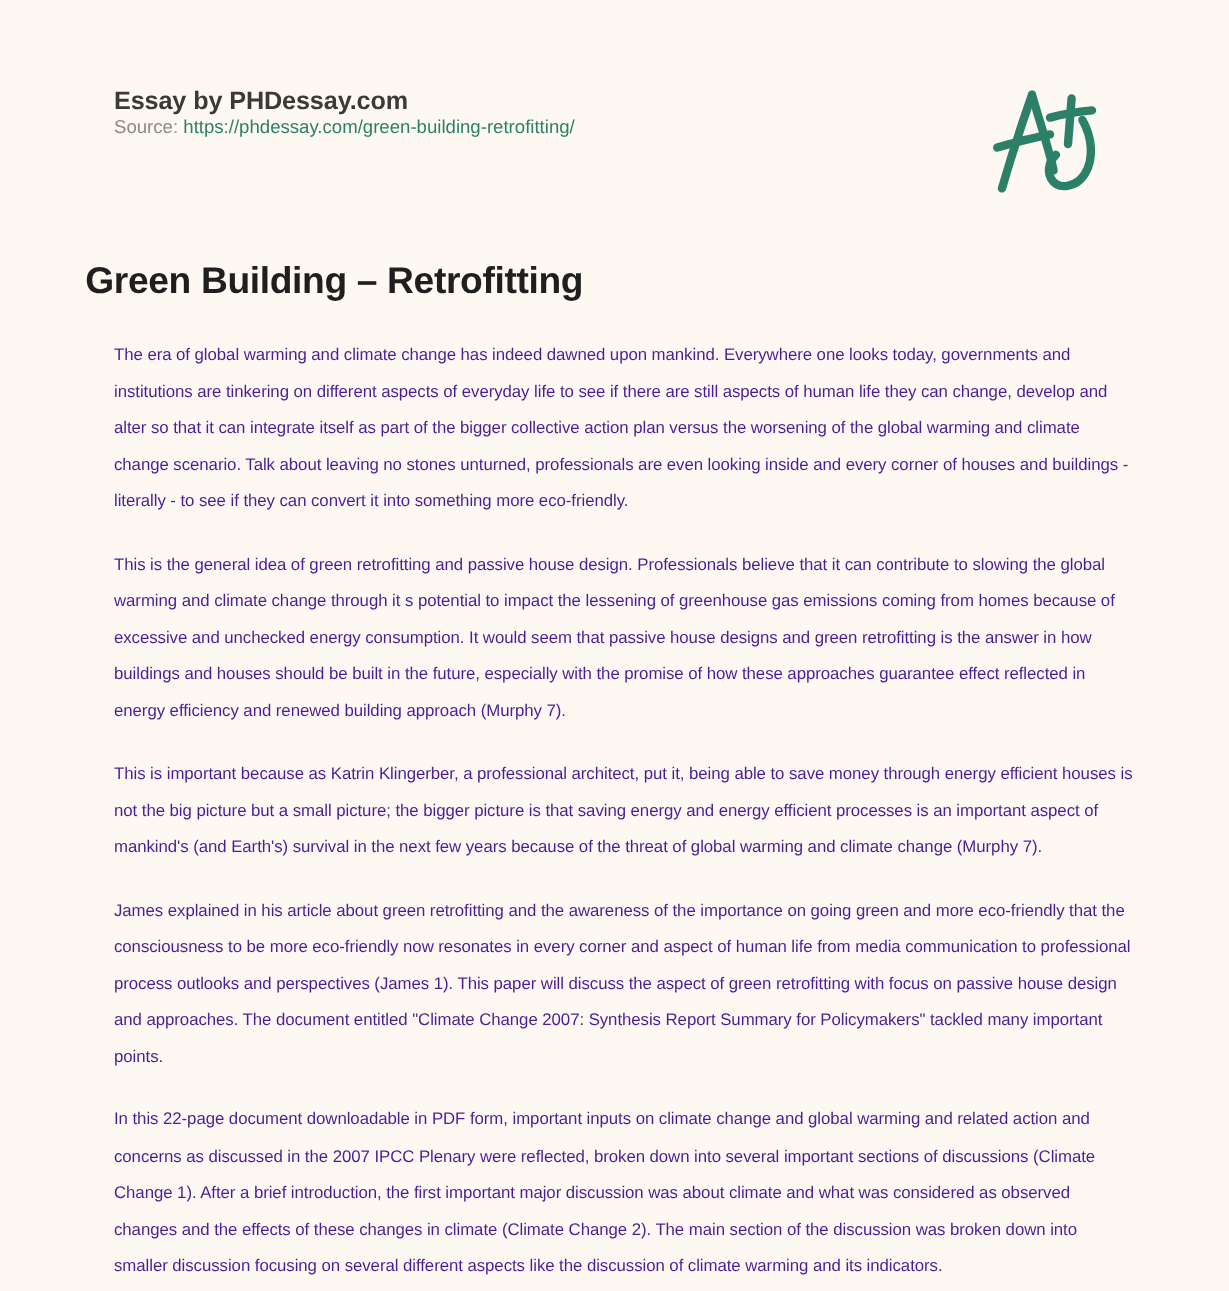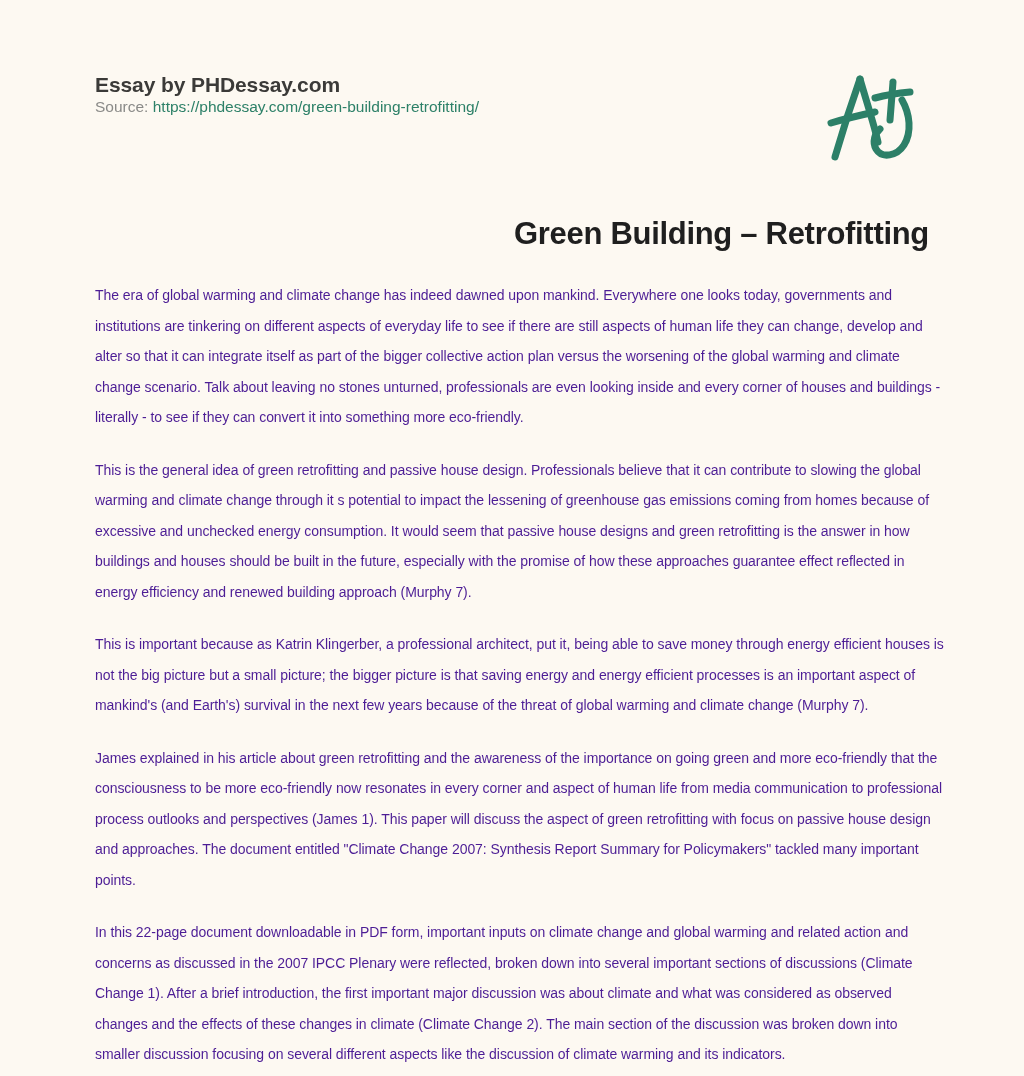--- a/index.html
+++ b/index.html
@@ -70,21 +70,20 @@
 
   
   .doc-title {
     margin: 0;
     padding: 65px 95px 0 71px;
     font-size: 31px;
     font-weight: bold;
     color: #1f1f1f;
     letter-spacing: -0.3px;
     line-height: 1.2;
-    text-align: right;
   }
 
   
   .body-copy {
     padding: 28px 79px 0 95px;
   }
 
   .body-copy p {
     margin: 0 0 22px 0;
     font-size: 14px;

